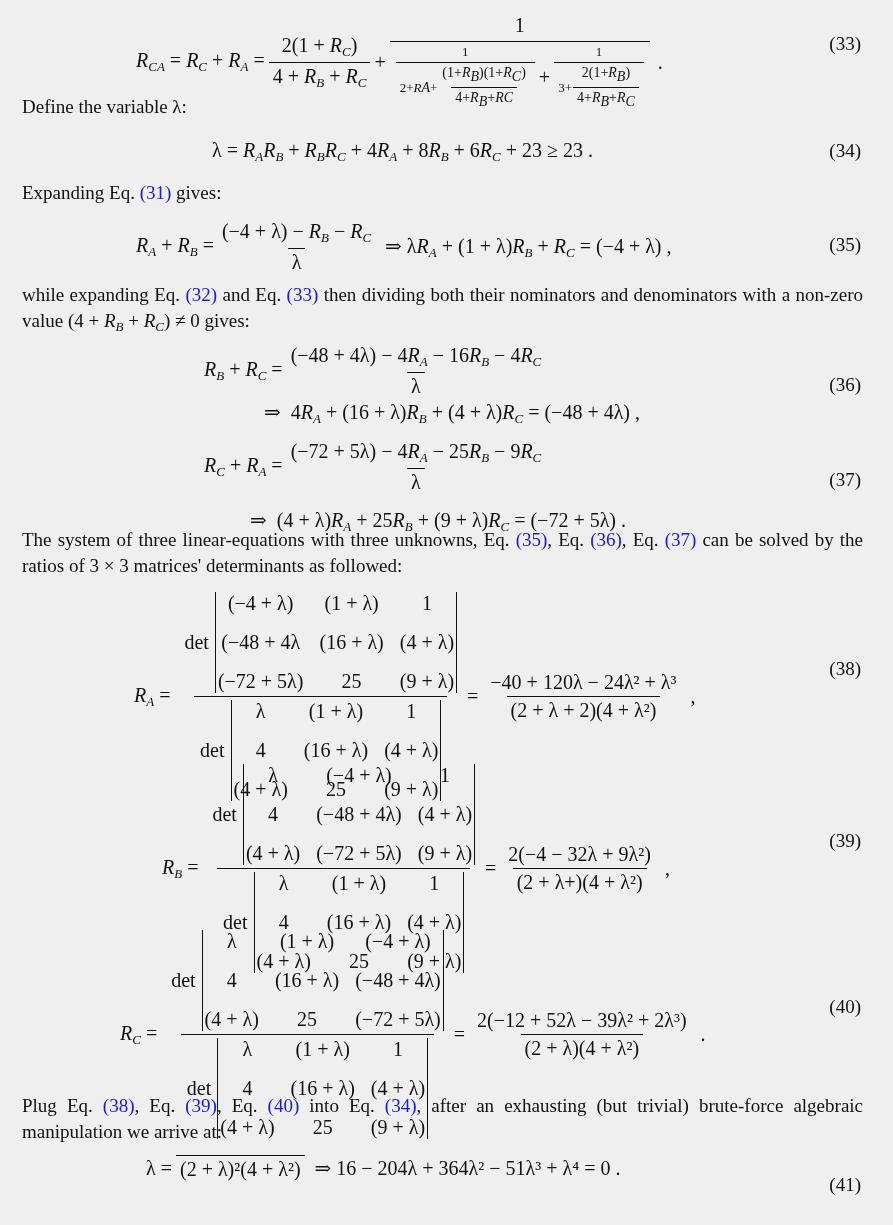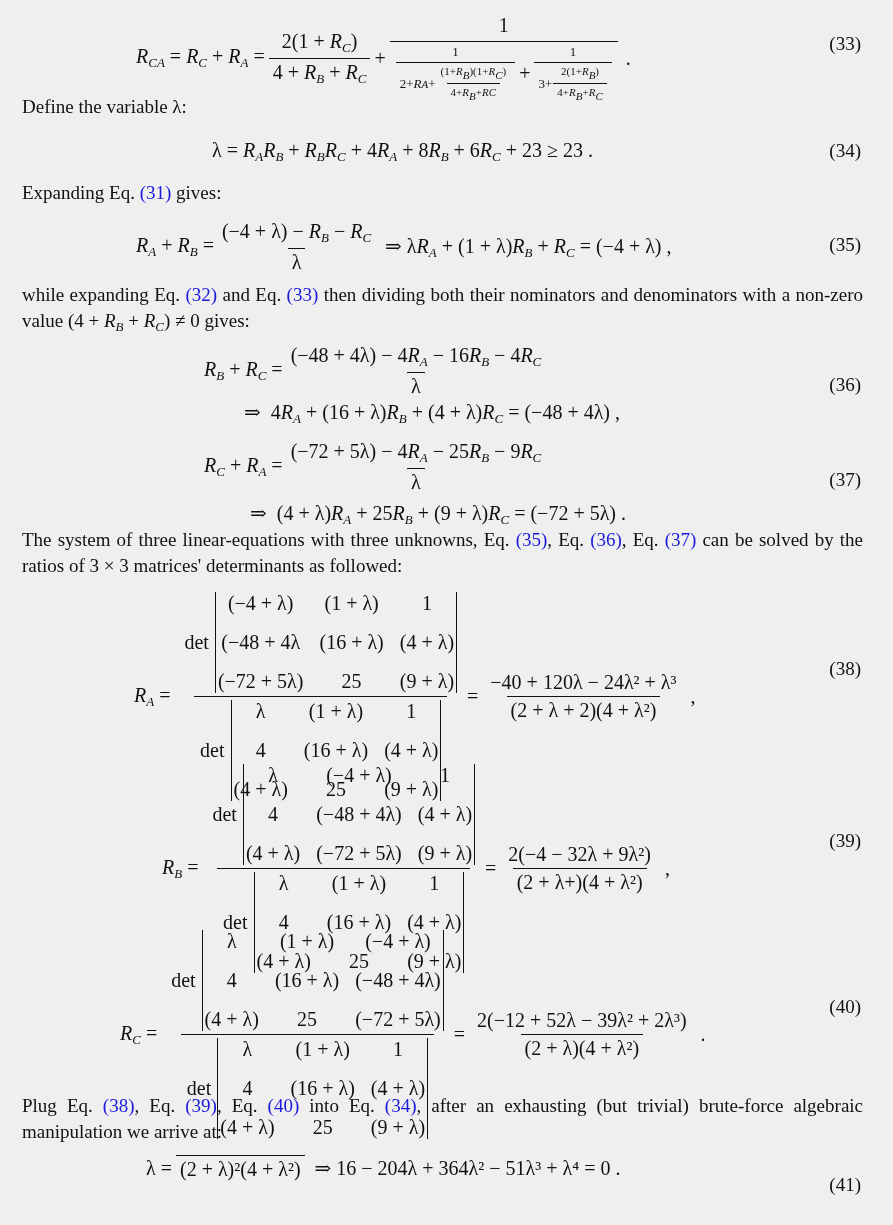--- a/index.html
+++ b/index.html
@@ -13,21 +13,21 @@
   .text { font-family: "Liberation Serif", "DejaVu Serif", serif; font-size: 19px; line-height: 26px; left: 22px; right: 30px; text-align: justify; }
   .ref { color: #1a1adb; }
   .eqnum { position: absolute; right: 32px; font-family: "Liberation Serif", serif; font-size: 19px; }
   .m { font-family: "Liberation Serif", "DejaVu Serif", serif; font-size: 20px; white-space: nowrap; }
   .i { font-style: italic; }
   sub { font-size: 13px; vertical-align: -4px; font-style: italic; }
   .frac { display: inline-flex; flex-direction: column; align-items: center; vertical-align: middle; margin: 0 4px; }
   .frac > .num { padding: 0 4px 2px; }
   .frac > .den { padding: 2px 4px 0; border-top: 1.3px solid #111; }
   .small { font-size: 13px; }
-  .tiny { font-size: 11px; }
+  .tiny { font-size: 14px; }
   .det { display: inline-flex; align-items: center; }
   .det .lbl { margin-right: 6px; font-style: normal; }
   .mat { display: grid; grid-template-columns: auto auto auto; column-gap: 18px; row-gap: 0; border-left: 1.3px solid #111; border-right: 1.3px solid #111; padding: 0 2px; line-height: 23px; text-align: center; gap: 16px; }
   .bigfrac { display: inline-flex; flex-direction: column; align-items: center; vertical-align: middle; }
   .bigfrac > .num { padding: 0 6px 3px; }
   .bigfrac > .den { padding: 3px 6px 0; border-top: 1.3px solid #111; }
   .row { display: flex; align-items: center; }
 </style>
 </head>
 <body>
@@ -89,33 +89,33 @@
 </div>
 
 <div class="abs m" style="left:204px; top:344px;">
   <div class="row">
     <span><span class="i">R</span><sub>B</sub> + <span class="i">R</span><sub>C</sub> =</span>
     <span class="frac">
         <span class="num">(−48 + 4λ) − 4<span class="i">R</span><sub>A</sub> − 16<span class="i">R</span><sub>B</sub> − 4<span class="i">R</span><sub>C</sub></span>
         <span class="den">λ</span>
       </span>
   </div>
-  <div style="margin-left:40px; margin-top:2px;">⇒ &nbsp;4<span class="i">R</span><sub>A</sub> + (16 + λ)<span class="i">R</span><sub>B</sub> + (4 + λ)<span class="i">R</span><sub>C</sub> = (−48 + 4λ) ,</div>
+  <div style="margin-left:60px; margin-top:2px;">⇒ &nbsp;4<span class="i">R</span><sub>A</sub> + (16 + λ)<span class="i">R</span><sub>B</sub> + (4 + λ)<span class="i">R</span><sub>C</sub> = (−48 + 4λ) ,</div>
 </div>
 <span class="eqnum" style="top:374px;">(36)</span>
 
 <div class="abs m" style="left:204px; top:440px;">
   <div class="row">
     <span><span class="i">R</span><sub>C</sub> + <span class="i">R</span><sub>A</sub> =</span>
     <span class="frac">
         <span class="num">(−72 + 5λ) − 4<span class="i">R</span><sub>A</sub> − 25<span class="i">R</span><sub>B</sub> − 9<span class="i">R</span><sub>C</sub></span>
         <span class="den">λ</span>
       </span>
   </div>
-  <div style="margin-left:46px; margin-top:7px;">⇒ &nbsp;(4 + λ)<span class="i">R</span><sub>A</sub> + 25<span class="i">R</span><sub>B</sub> + (9 + λ)<span class="i">R</span><sub>C</sub> = (−72 + 5λ) .</div>
+  <div style="margin-left:46px; margin-top:14px;">⇒ &nbsp;(4 + λ)<span class="i">R</span><sub>A</sub> + 25<span class="i">R</span><sub>B</sub> + (9 + λ)<span class="i">R</span><sub>C</sub> = (−72 + 5λ) .</div>
 </div>
 <span class="eqnum" style="top:469px;">(37)</span>
 
 <div class="abs text" style="top:527px;">
   <span>The system of three linear-equations with three unknowns, Eq. </span><span class="ref">(35)</span><span>, Eq. </span><span class="ref">(36)</span><span>, Eq. </span><span class="ref">(37)</span><span> can be solved by the ratios of 3 × 3 matrices' determinants as followed:</span>
 </div>
 
 <div class="abs m row" style="left:134px; top:592px;">
   <span><span class="i">R</span><sub>A</sub> =</span>
   <span class="bigfrac" style="margin-left:8px;">

